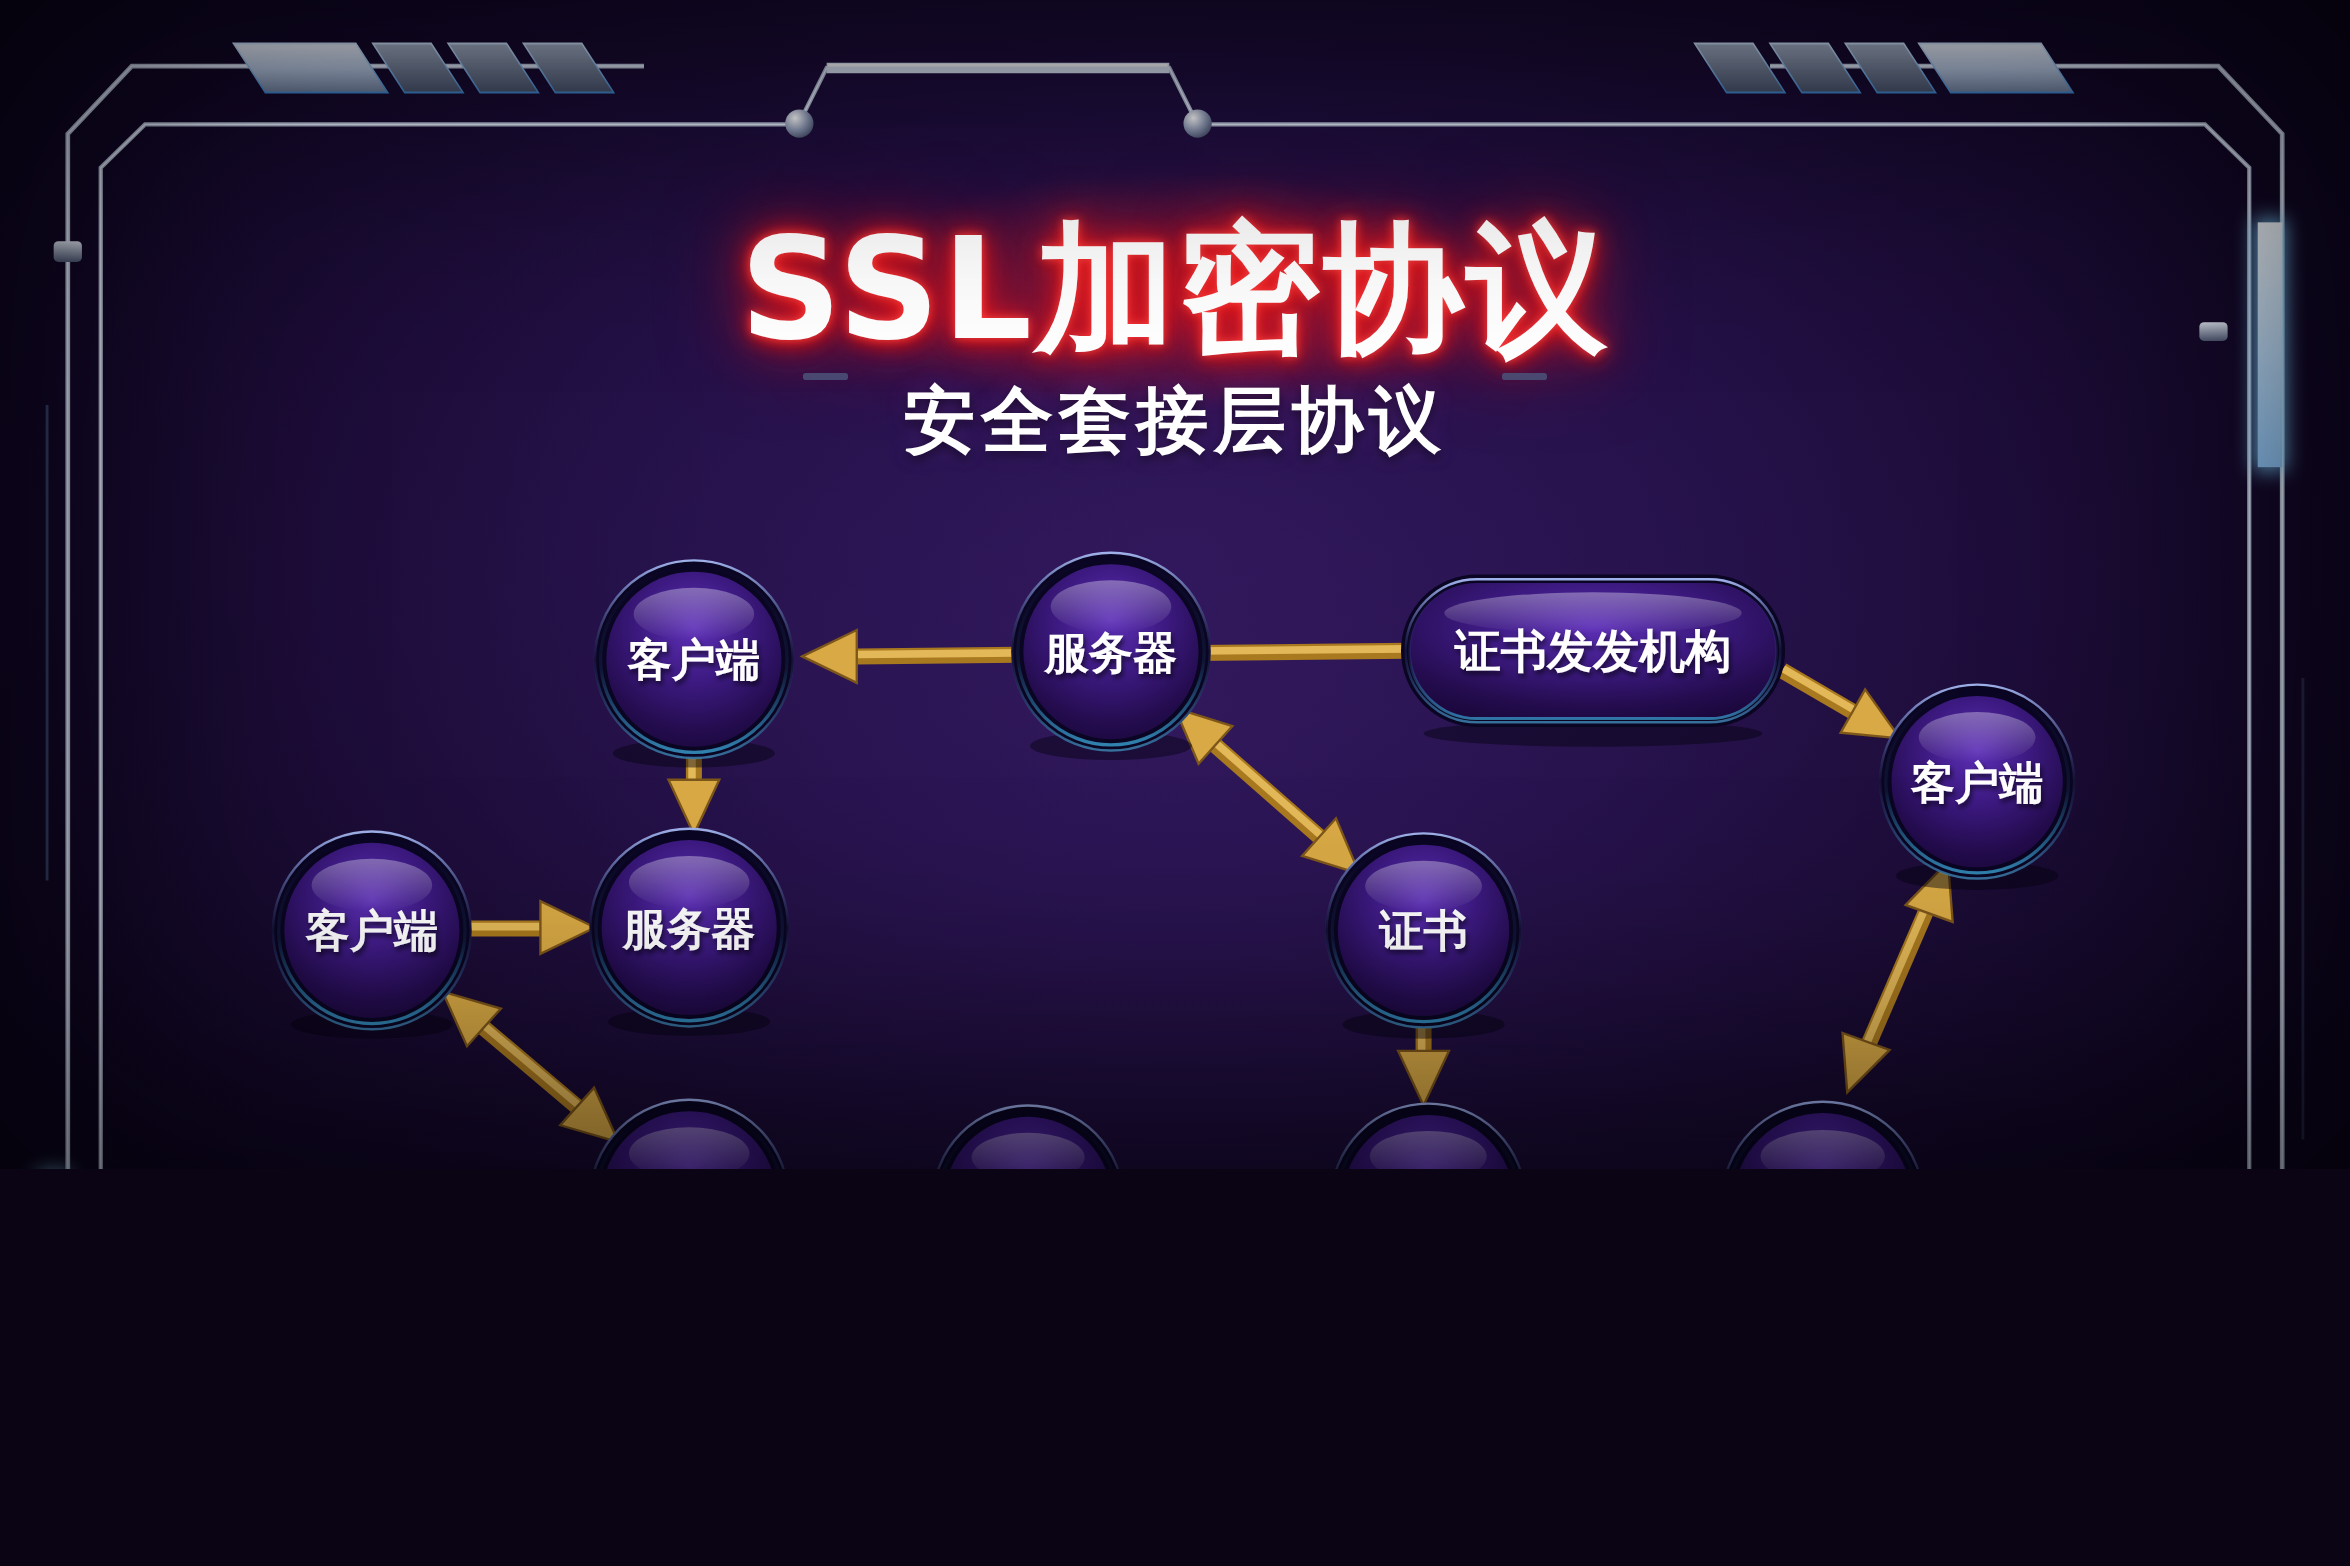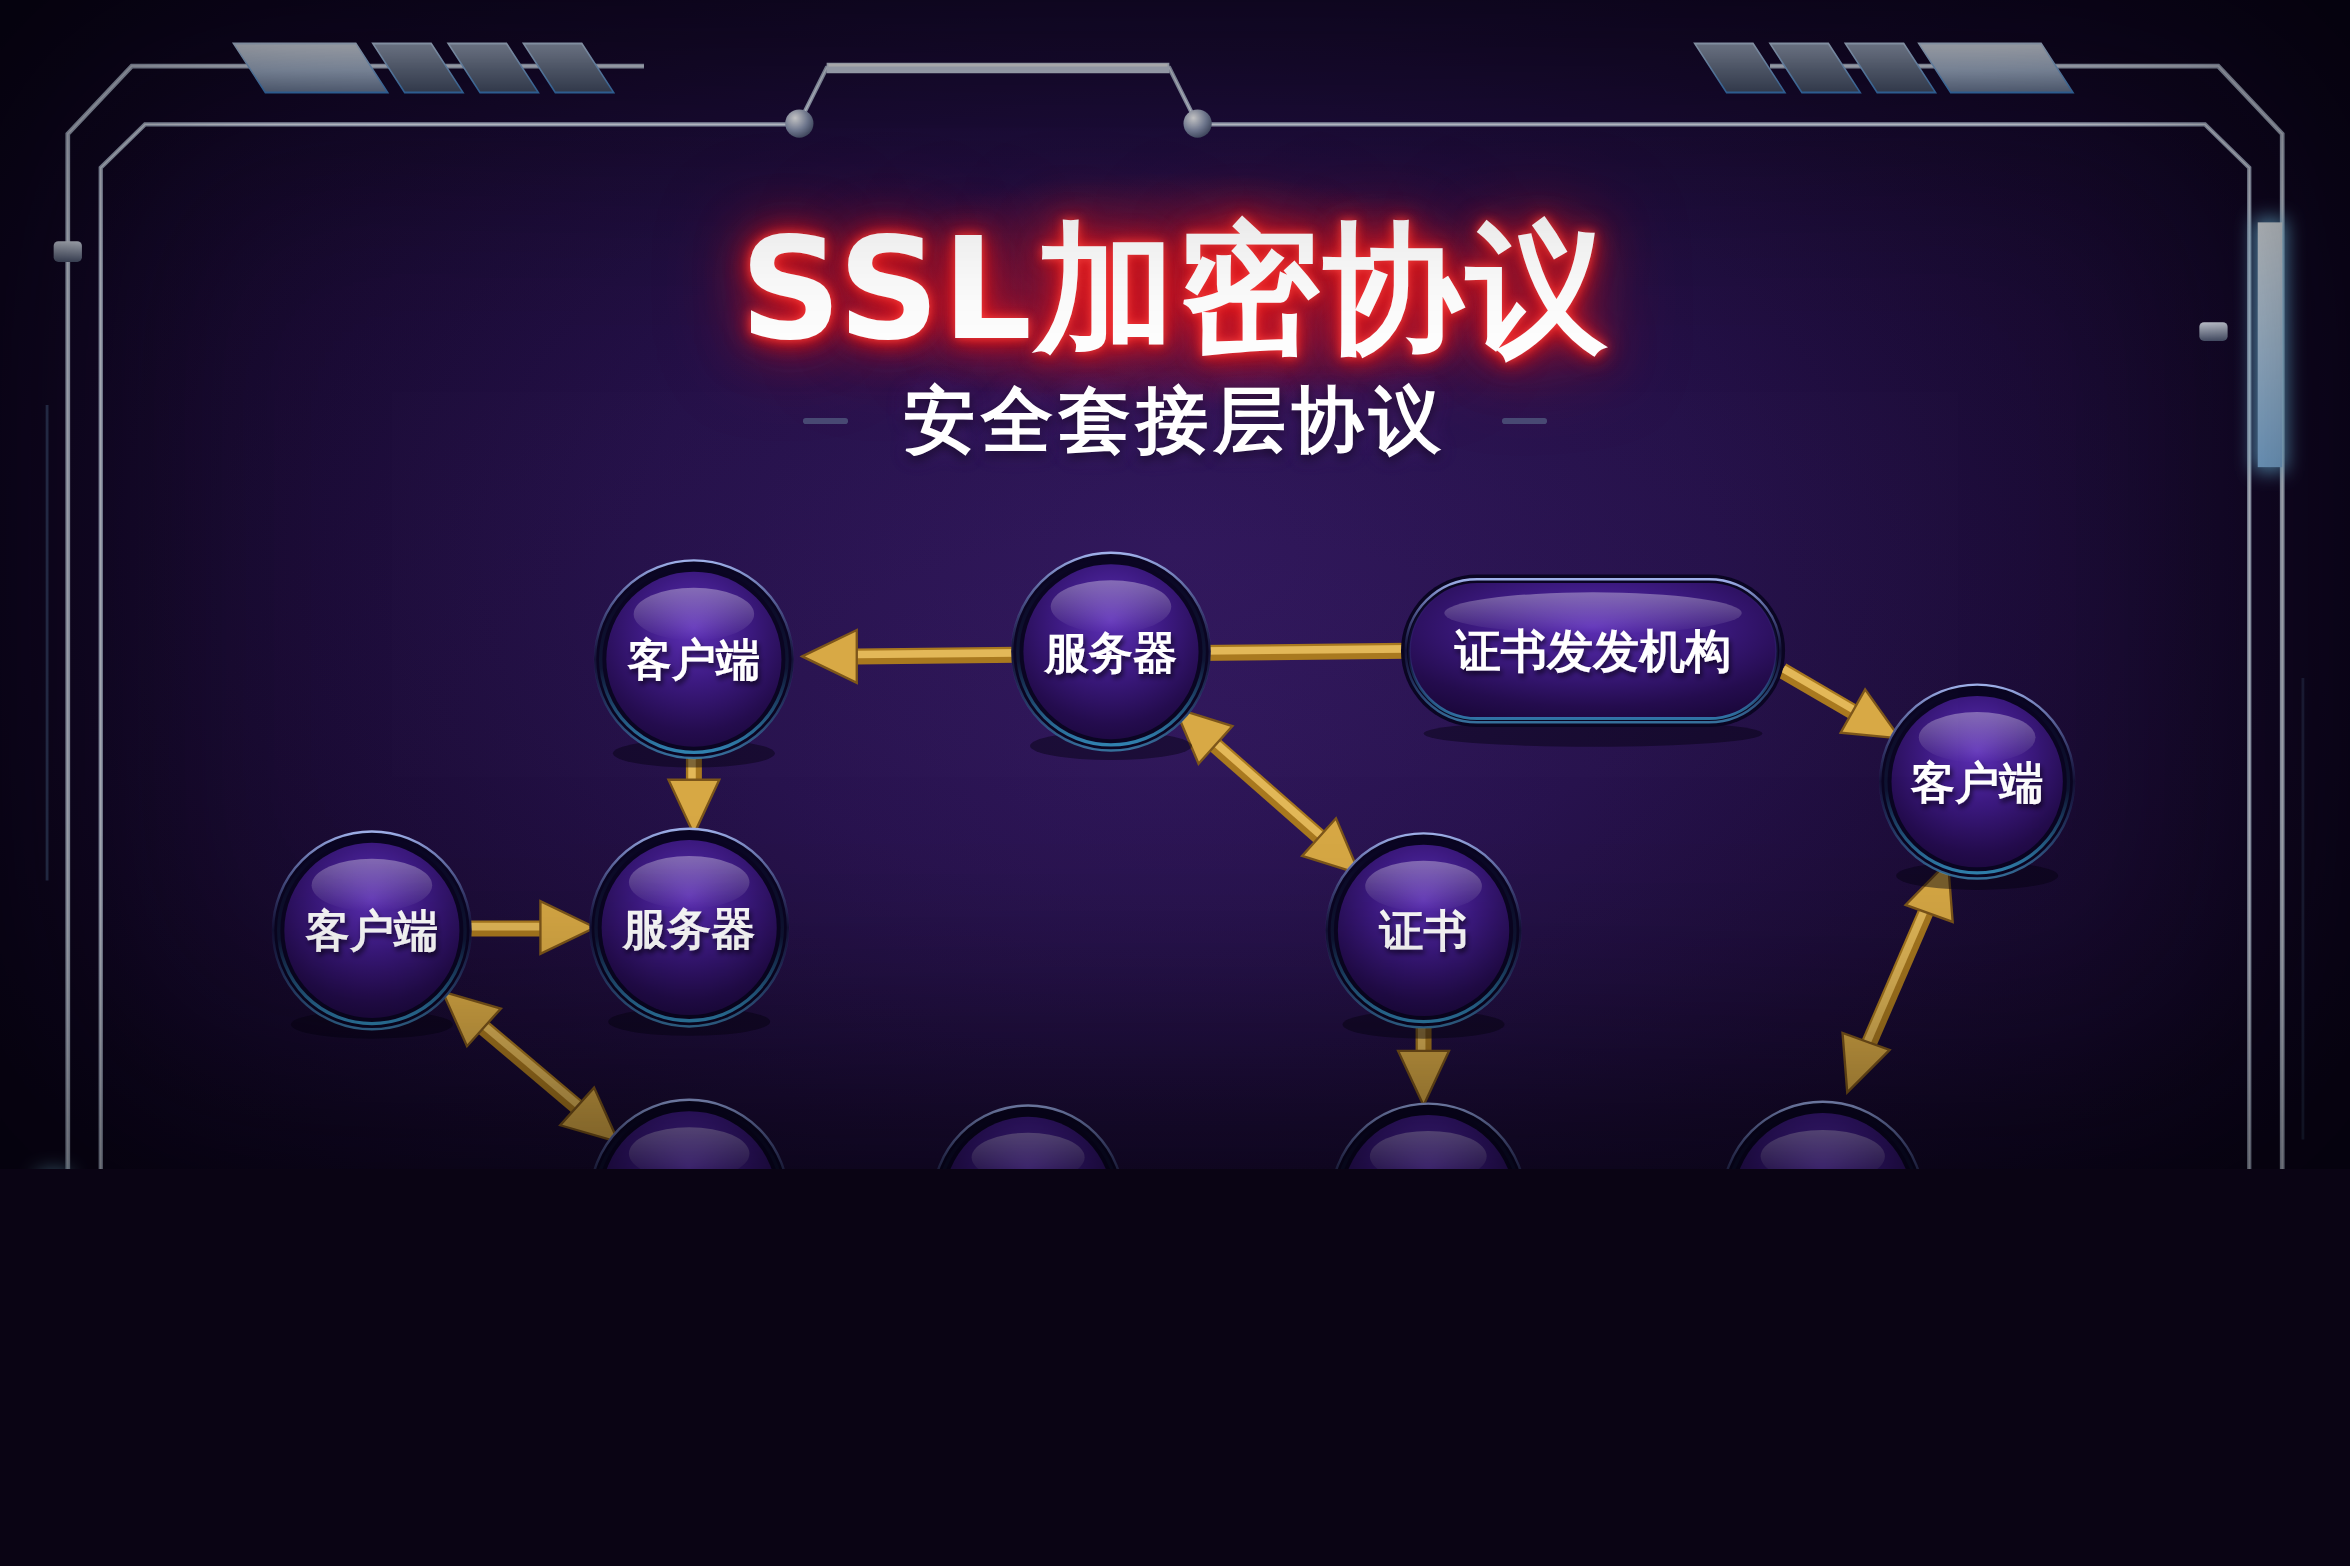--- a/index.html
+++ b/index.html
@@ -16,21 +16,21 @@
   }
   .main-title{
     position:absolute;left:0;right:0;top:196px;text-align:center;
     font-size:141px;font-weight:900;letter-spacing:2.8px;color:#ffffff;
     text-shadow:0 0 9.4px rgba(255,70,70,.95),0 0 24.5px rgba(255,30,30,.9),
                 0 0 52px rgba(255,20,20,.75),0 0 89px rgba(255,20,20,.5),
                 0 4.7px 15px rgba(110,0,0,.6);
   }
   .subtitle-row{
     position:absolute;left:0;right:0;top:373px;display:flex;
-    justify-content:center;align-items:center;gap:55px;
+    justify-content:center;align-items:flex-start;gap:55px;
   }
   .subtitle{
     font-size:72px;font-weight:700;letter-spacing:5.6px;color:#ffffff;
     text-shadow:0 3.8px 11.3px rgba(0,0,0,.65),0 0 21px rgba(170,80,255,.28);
   }
   .sub-dash{width:45px;height:6.6px;border-radius:2.8px;background:#4b5078;opacity:.9;}
   svg{position:absolute;left:0;top:0;}
   .nlabel{font-family:"DejaVu Sans",sans-serif;font-size:47px;font-weight:700;fill:#ffffff;}
   .plabel{font-family:"DejaVu Sans",sans-serif;font-size:49px;font-weight:700;fill:#ffffff;}
 </style>

